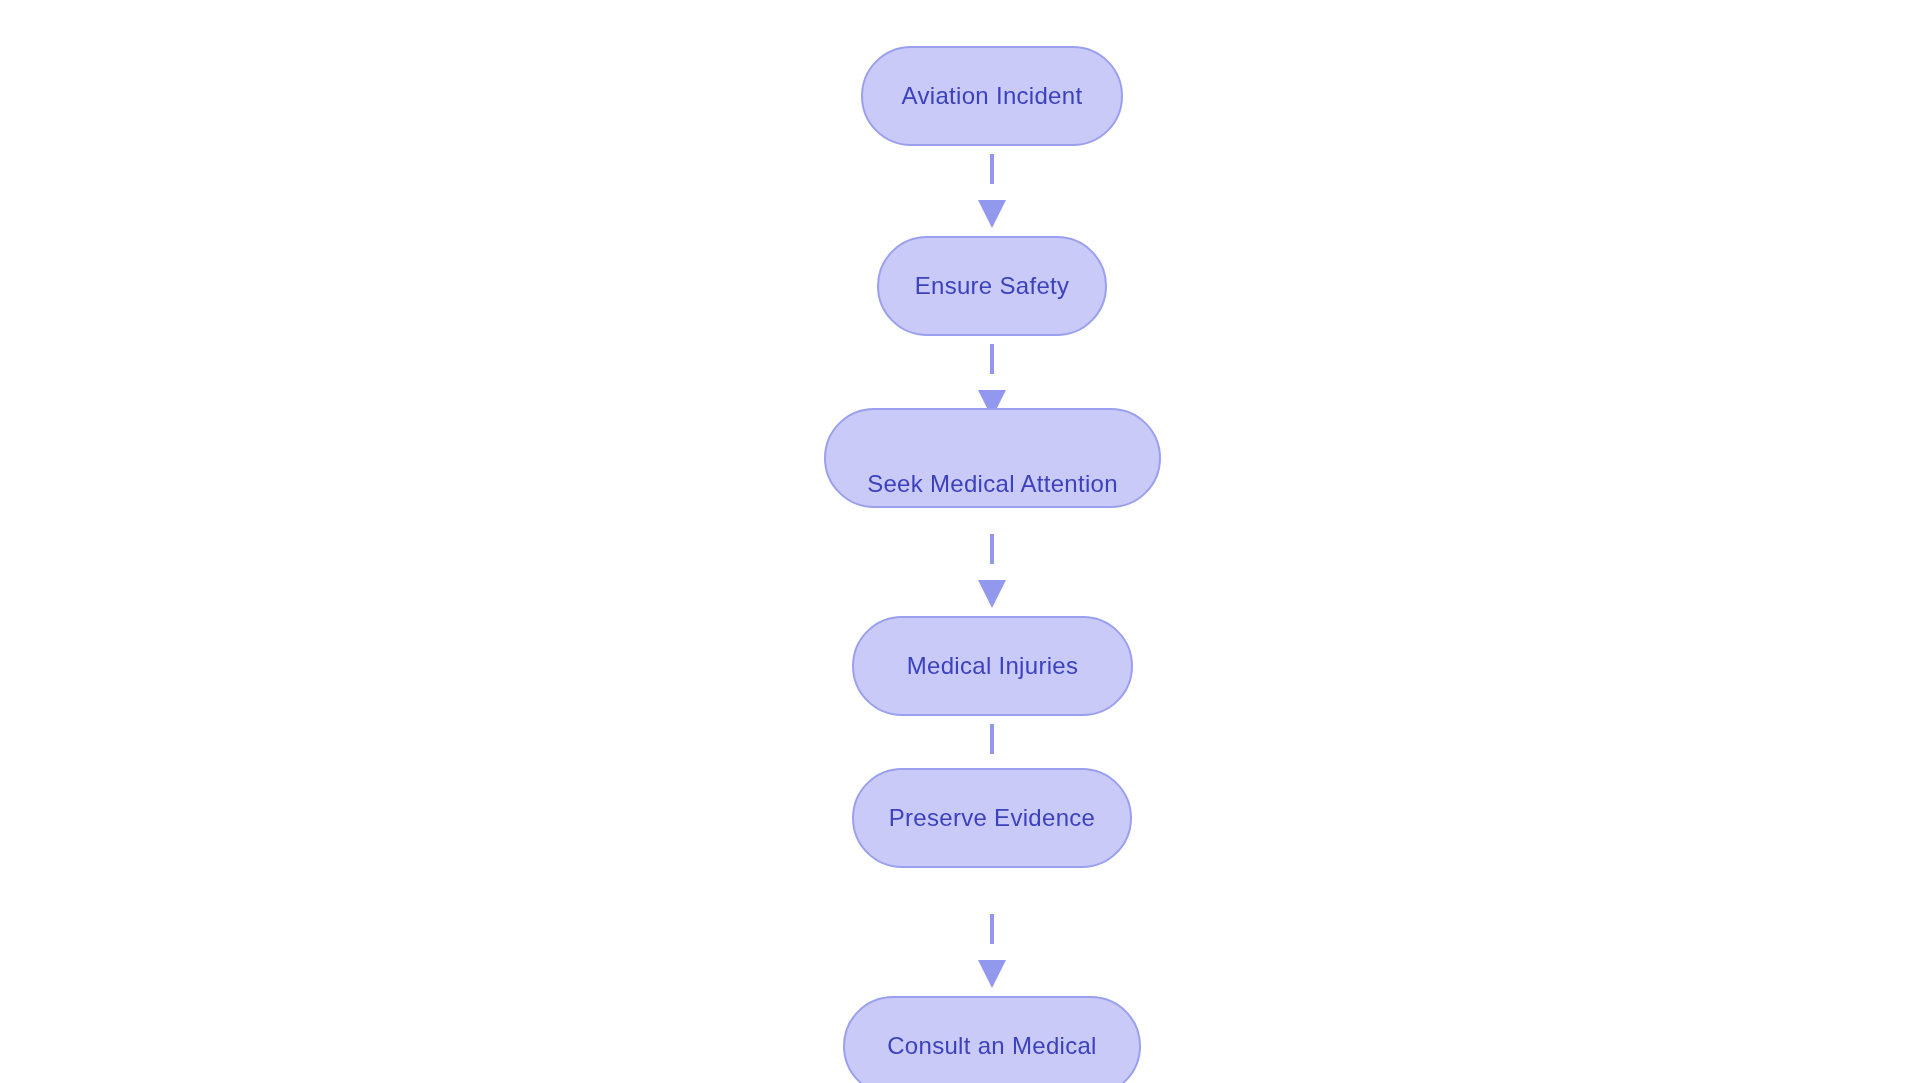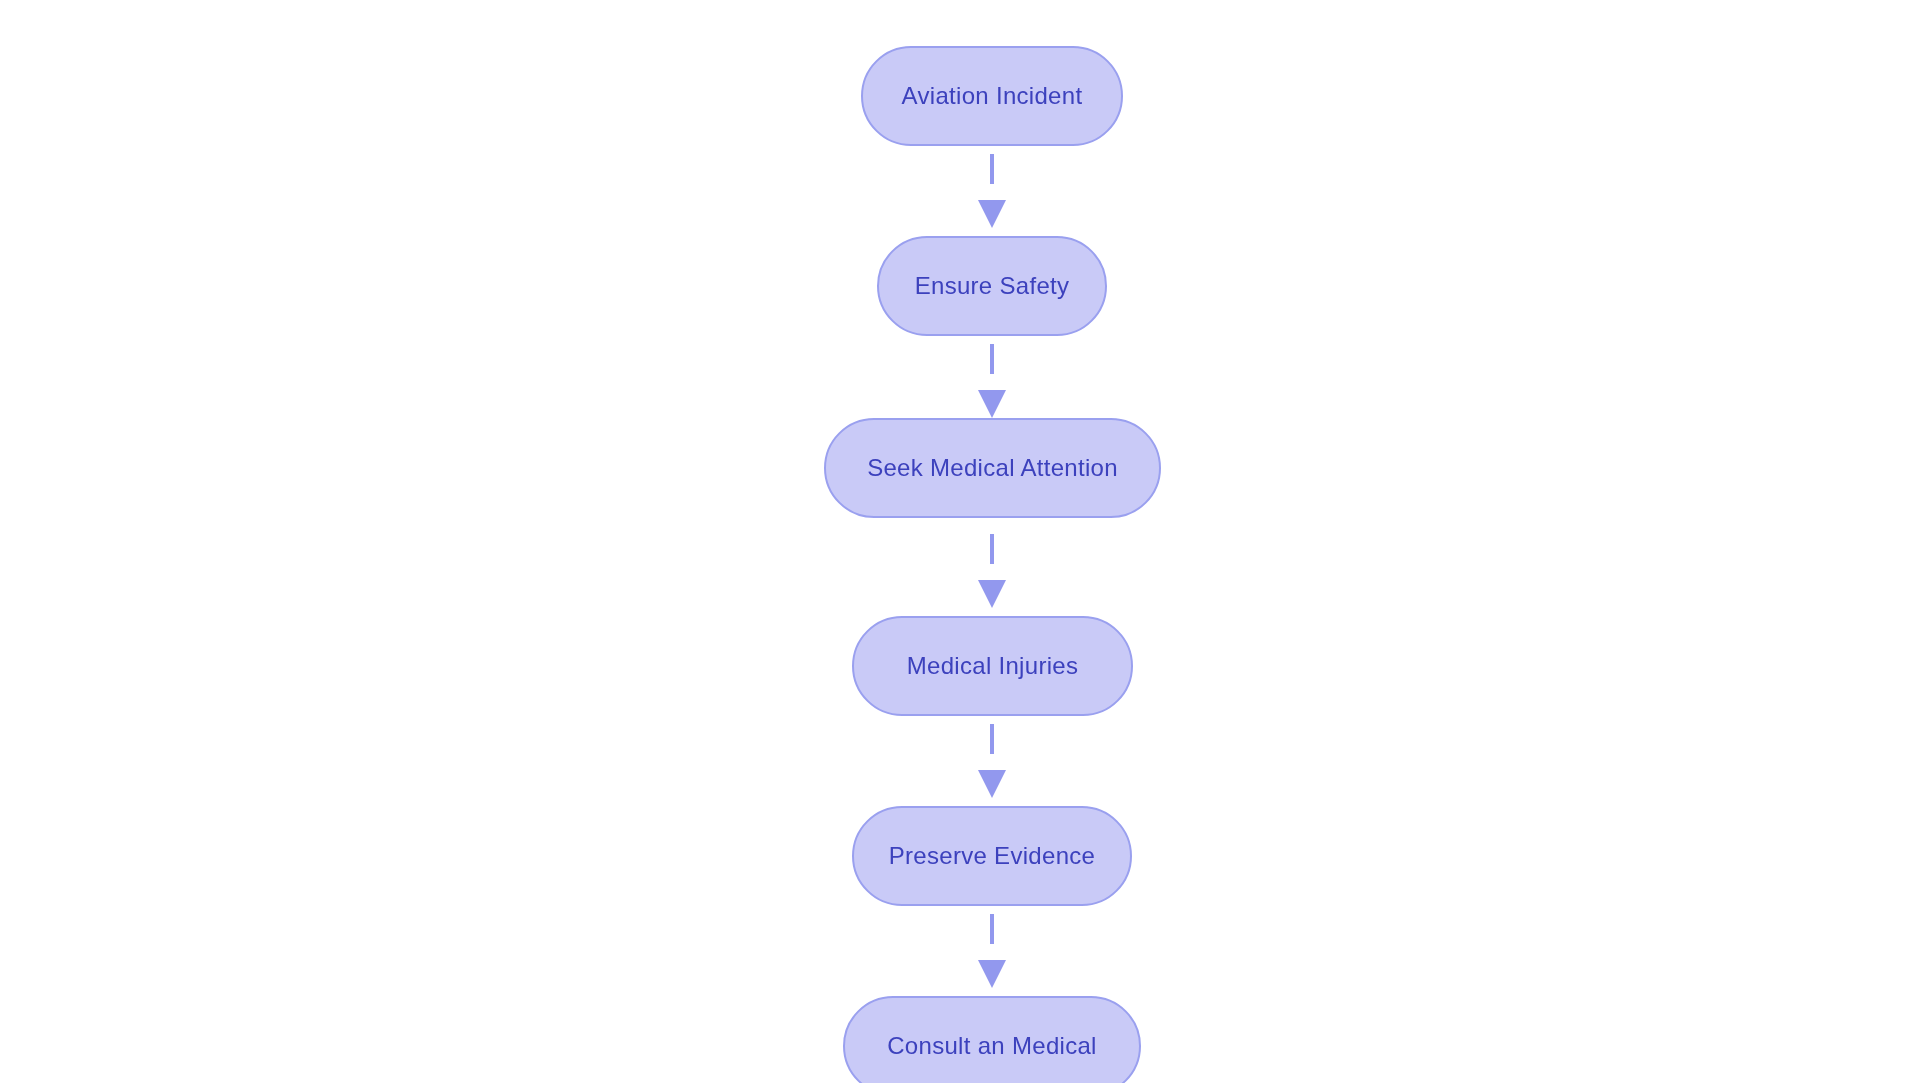--- a/index.html
+++ b/index.html
@@ -50,23 +50,23 @@
   .edge .head {
     width: 0;
     height: 0;
     border-left: 14px solid transparent;
     border-right: 14px solid transparent;
     border-top: 28px solid var(--arrow);
   }
   
   #node-0 { top: 14px;  left: 829px; width: 262px; }
   #node-1 { top: 204px; left: 845px; width: 230px; text-align: right; }
-  #node-2 { top: 386px; left: 792px; width: 337px; }
+  #node-2 { top: 376px; left: 792px; width: 337px; align-items: flex-end; }
   #node-3 { top: 584px; left: 820px; width: 281px; }
-  #node-4 { top: 774px; left: 820px; width: 280px; }
+  #node-4 { top: 736px; left: 820px; width: 280px; }
   #node-5 { top: 964px; left: 811px; width: 298px; }
   #edge-0 { top: 114px; left: 946px; }
   #edge-1 { top: 304px; left: 946px; }
   #edge-2 { top: 494px; left: 946px; }
   #edge-3 { top: 684px; left: 946px; }
   #edge-4 { top: 874px; left: 946px; }
 </style>
 </head>
 <body>
 

